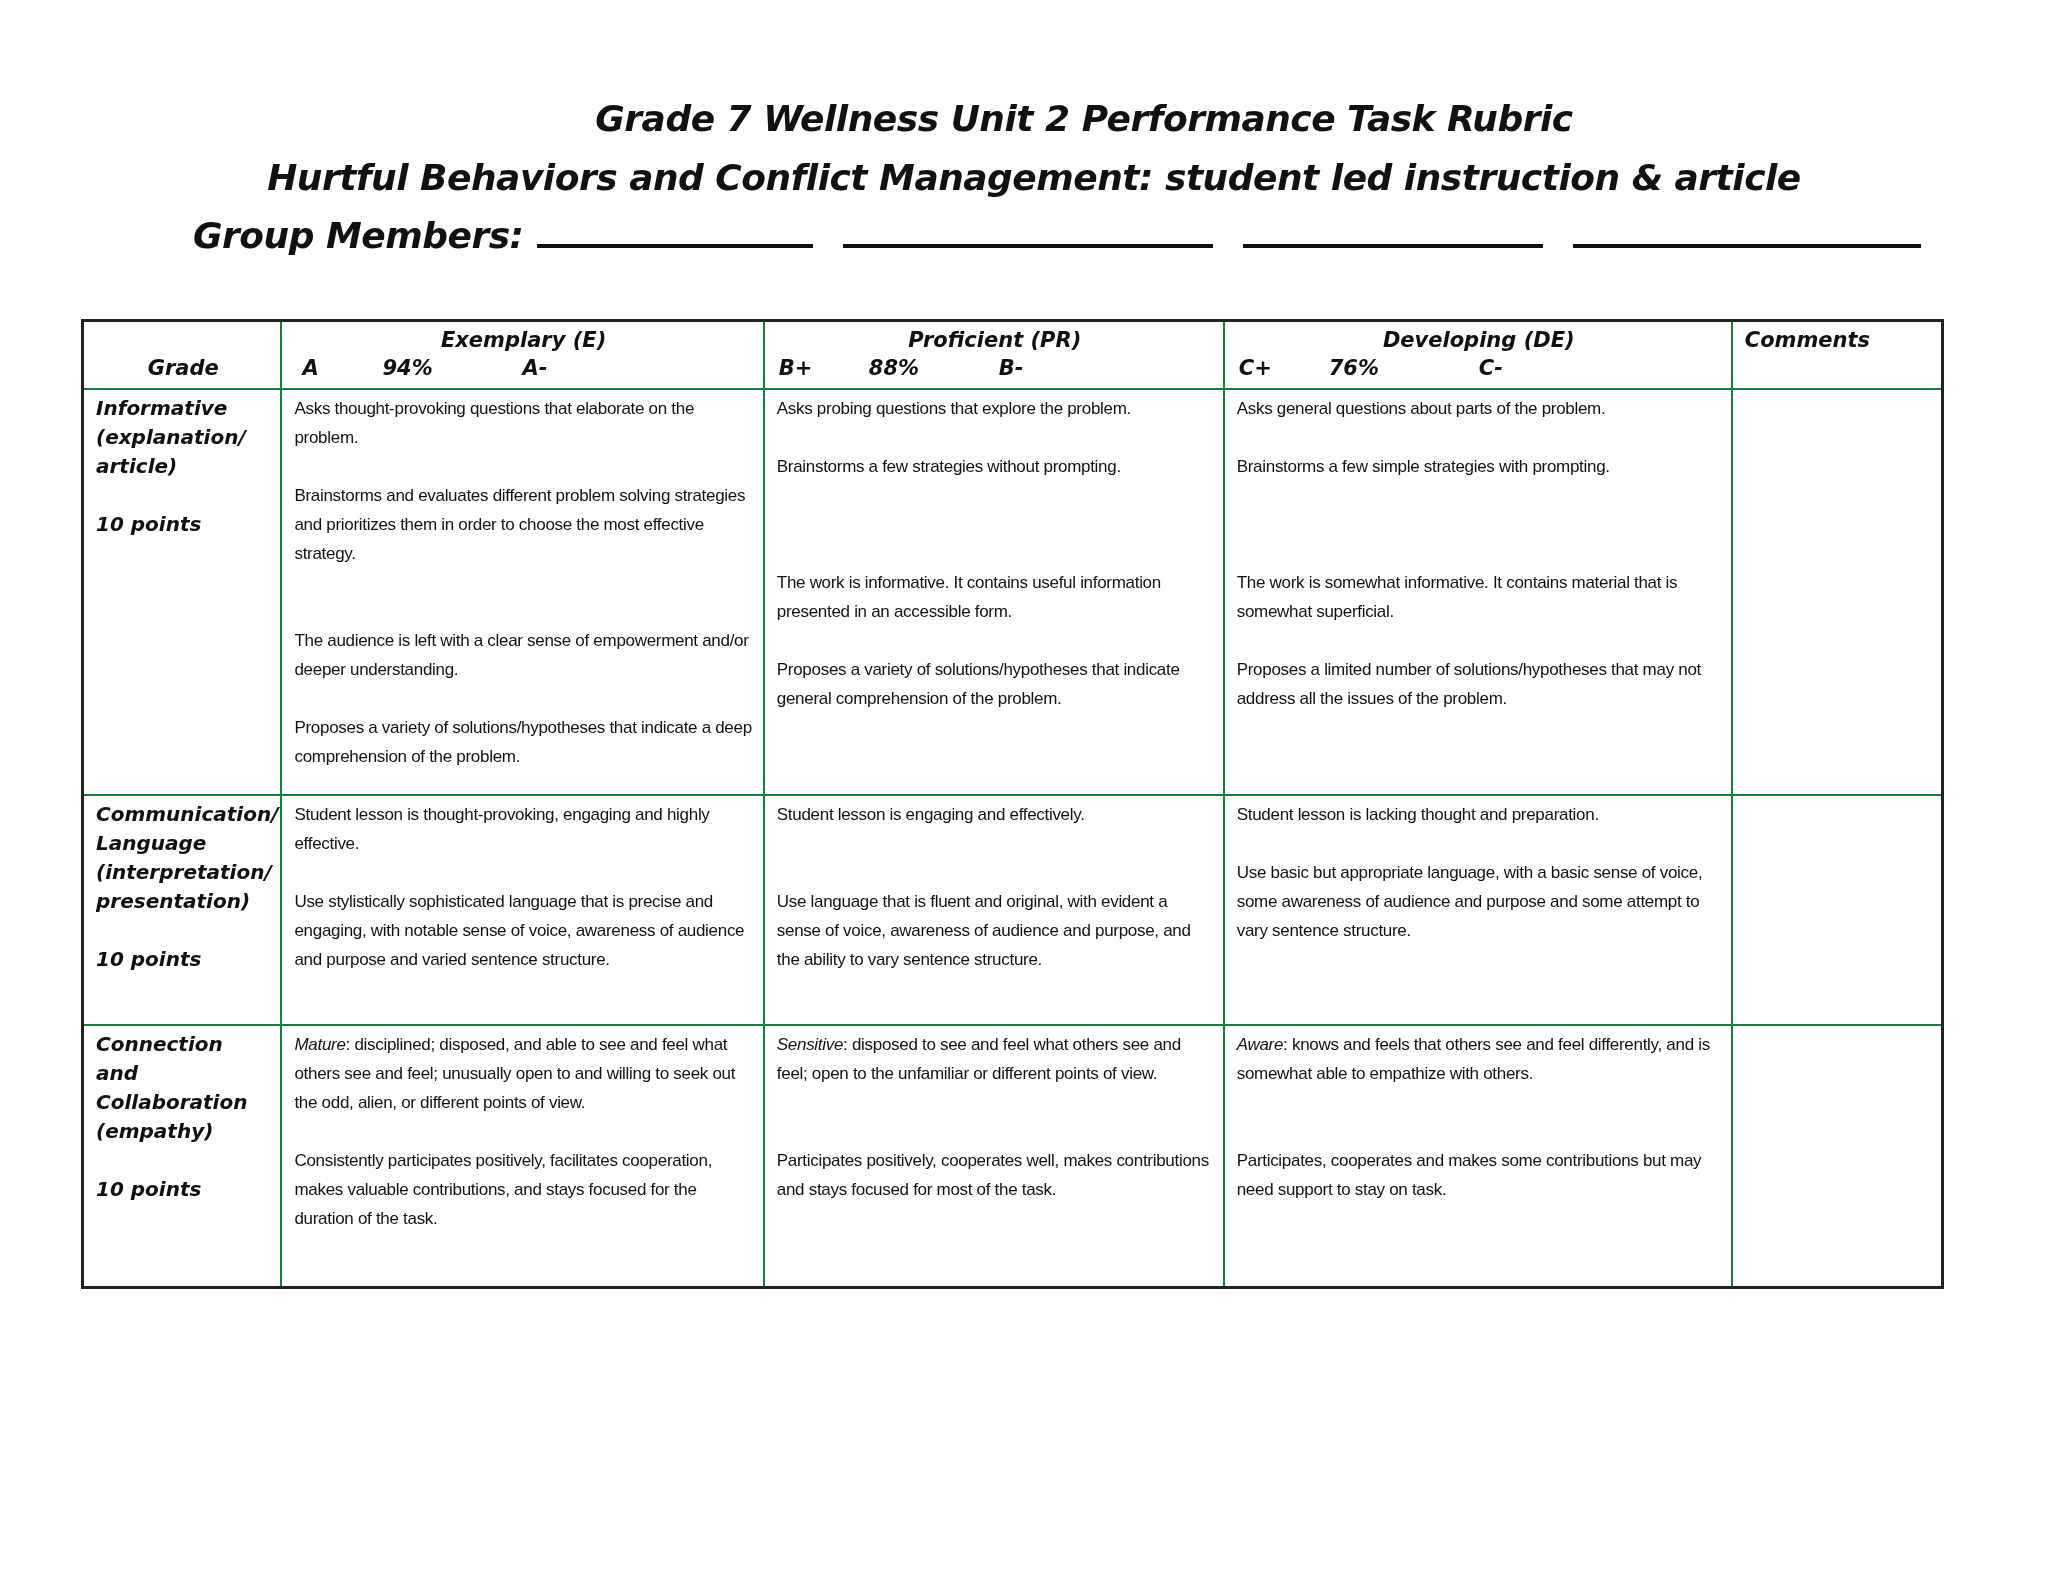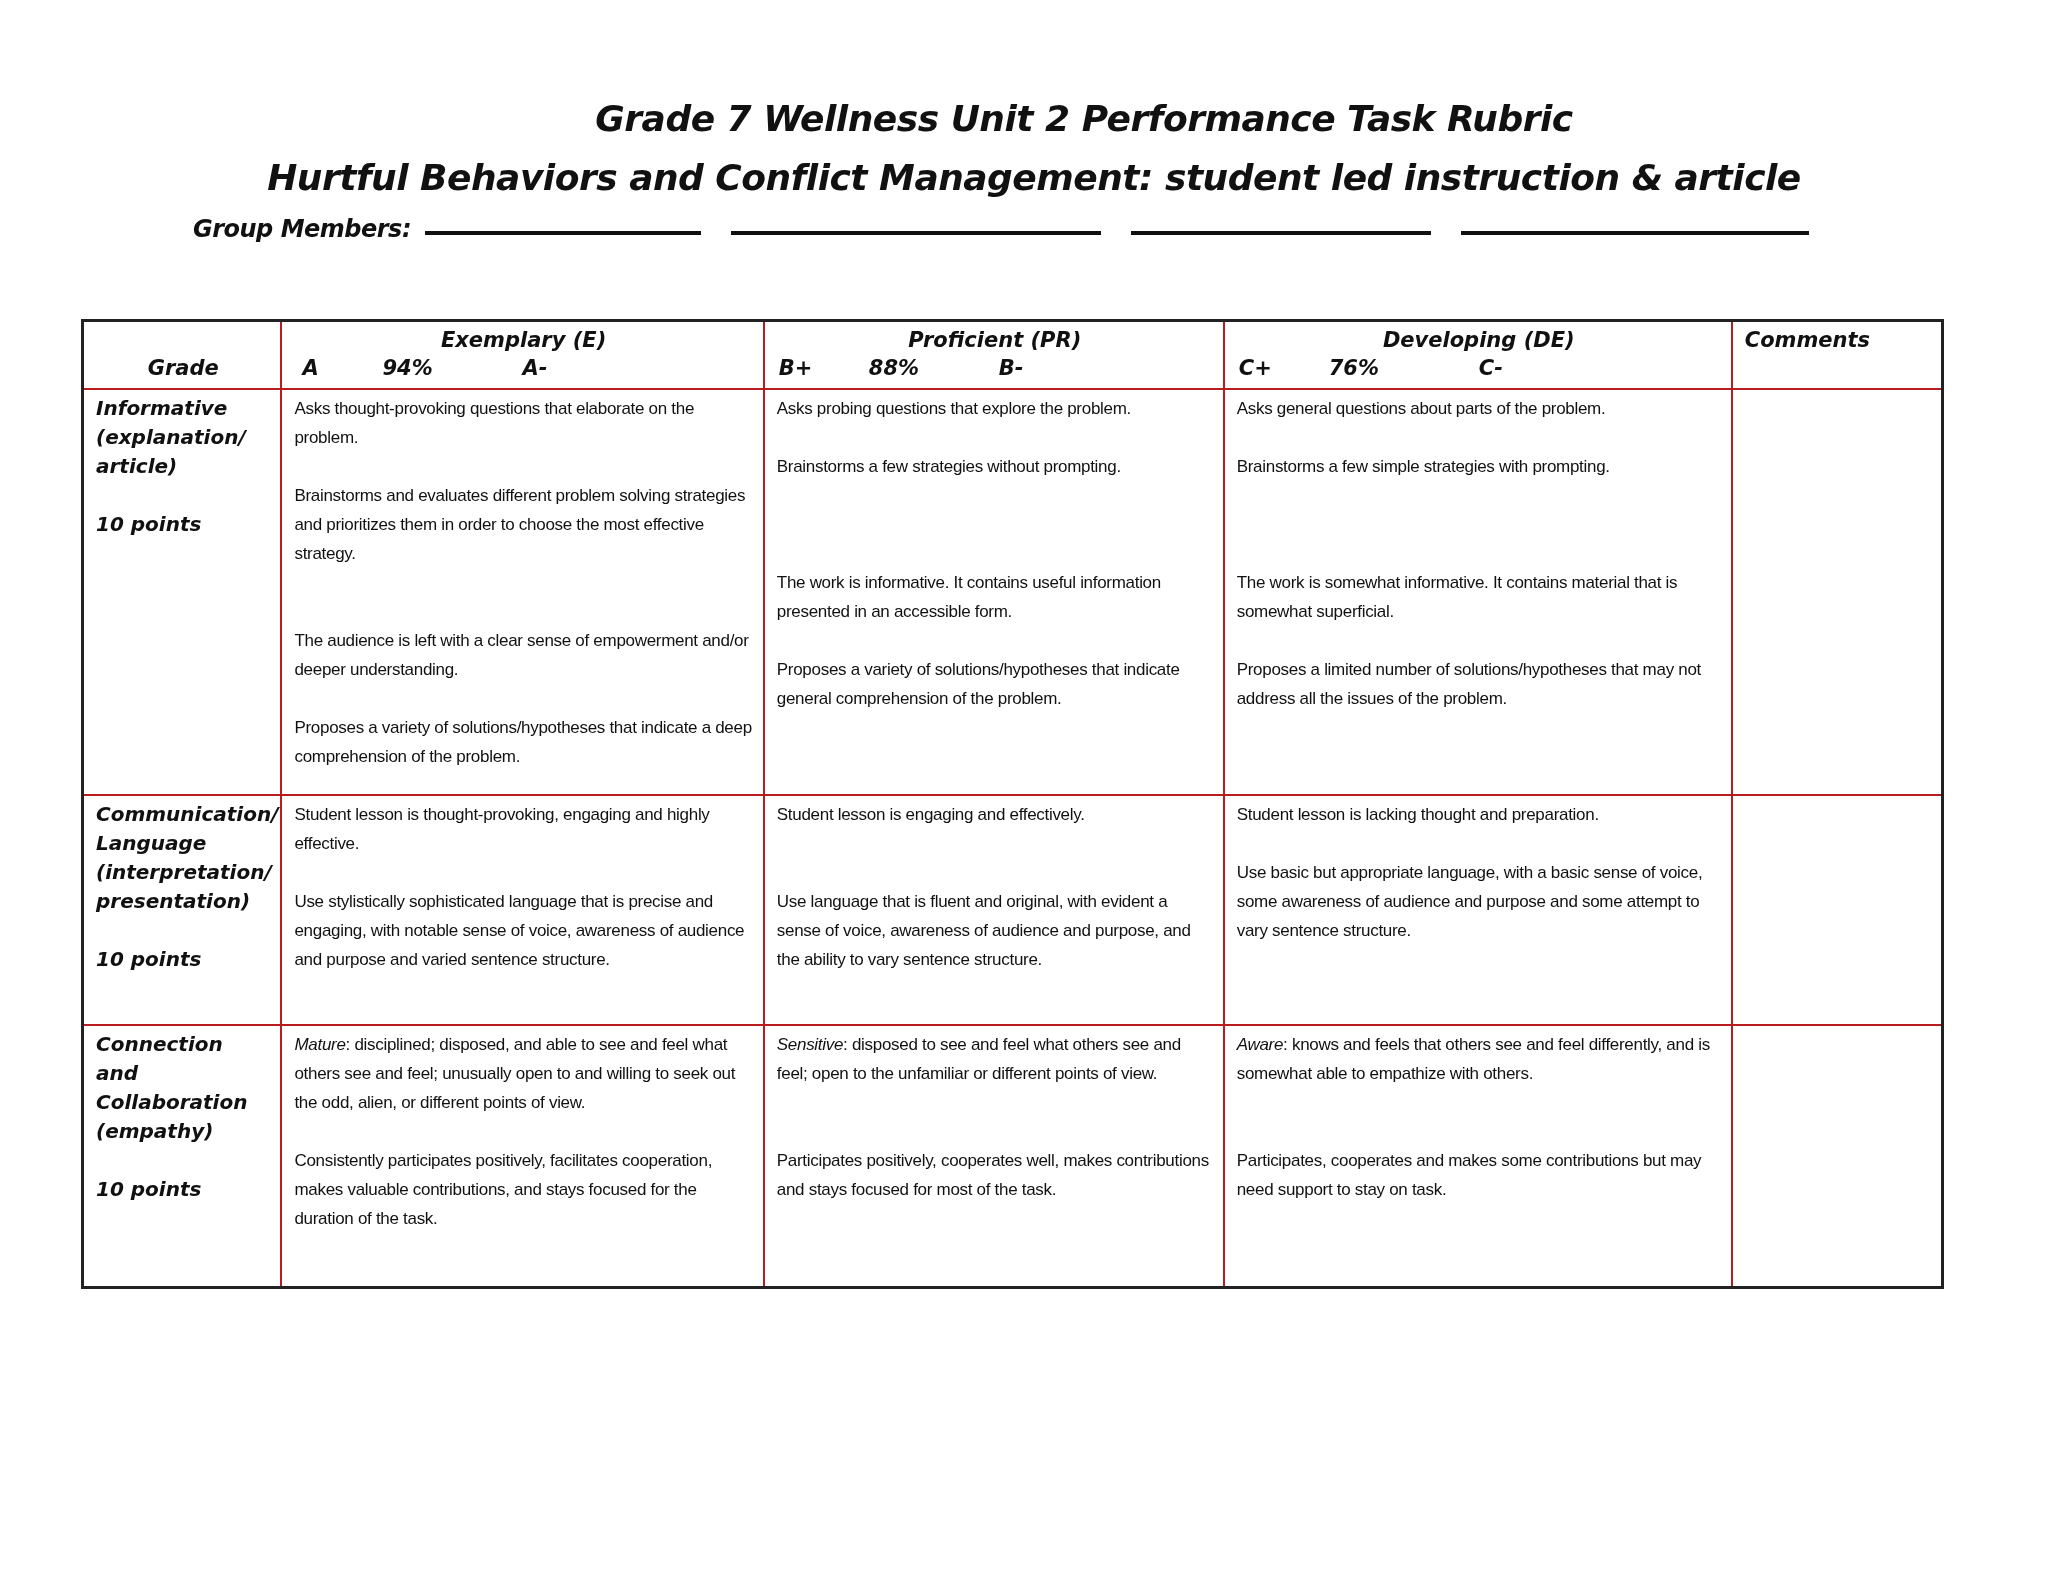--- a/index.html
+++ b/index.html
@@ -27,21 +27,21 @@
       font-size: 36px;
       letter-spacing: -0.5px;
       white-space: nowrap;
     }
     #title1 { top: 98px; left: 60px; }
     #title2 { top: 157px; left: 10px; }
     .members {
       position: absolute;
       top: 215px;
       left: 193px;
-      font-size: 24px;
+      font-size: 36px;
       white-space: nowrap;
       display: flex;
       align-items: flex-end;
       letter-spacing: -0.5px;
     }
     .blank {
       display: inline-block;
       height: 4px;
       background: #111;
       margin-bottom: 8px;
@@ -49,21 +49,21 @@
     table.rubric {
       position: absolute;
       left: 81px;
       top: 319px;
       width: 1863px;
       border-collapse: collapse;
       table-layout: fixed;
       border: 3px solid #222;
     }
     table.rubric td, table.rubric th {
-      border: 2px solid #b91c1c;
+      border: 2px solid #15803d;
       vertical-align: top;
       padding: 4px 10px 6px 12px;
       text-align: left;
     }
     .col-grade { width: 186px; }
     .col-e { width: 451px; }
     .col-pr { width: 430px; }
     .col-de { width: 475px; }
     .col-c { width: 197px; }
     thead th {

